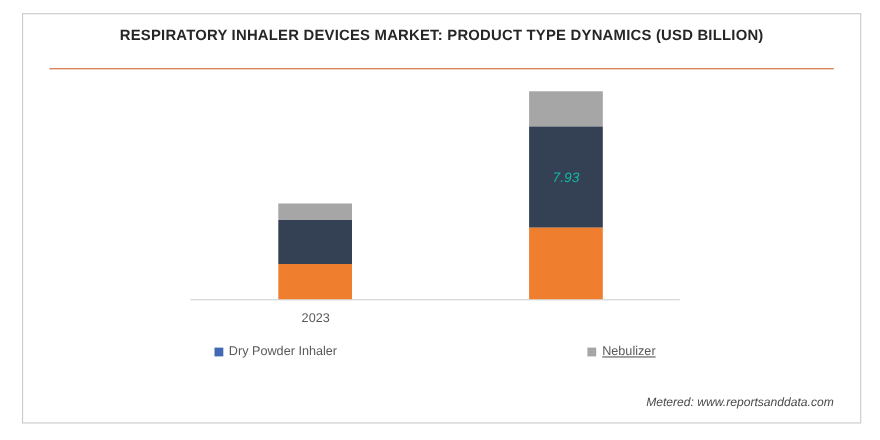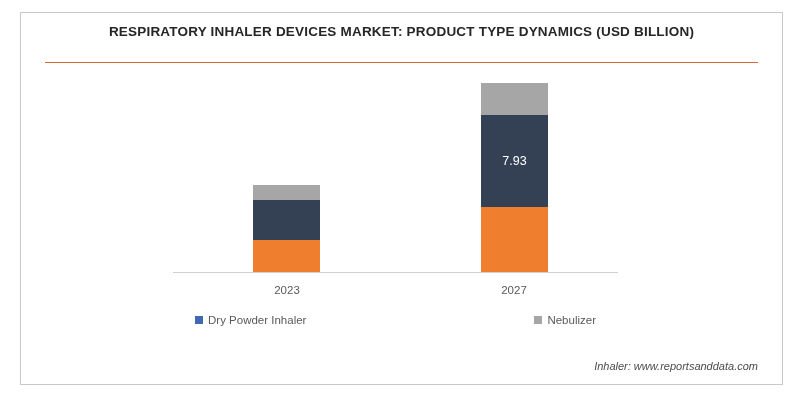--- a/index.html
+++ b/index.html
@@ -62,34 +62,33 @@
 
   <div id="bars">
       <div class="bar" style="left: 253px; width: 67px; top: 185px; height: 87px; position: absolute;">
         <div class="seg" style="height: 15.08px; background: rgb(166, 166, 166);"></div>
         <div class="seg" style="height: 39.44px; background: rgb(52, 65, 84);"></div>
         <div class="seg" style="height: 32.48px; background: rgb(239, 127, 47);"></div>
       </div>
       <div class="bar" style="left: 481px; width: 67px; top: 82.572px; height: 189.428px; position: absolute;">
         <div class="seg" style="height: 32.48px; background: rgb(166, 166, 166);"></div>
         <div class="seg" style="height: 91.988px; background: rgb(52, 65, 84);">
-          <span class="seg-label" style="color: #ffffff;">7.93</span>
+          <span class="seg-label" style="color: #14b8a6; font-style: italic;">7.93</span>
         </div>
         <div class="seg" style="height: 64.96px; background: rgb(239, 127, 47);"></div>
       </div>
     </div>
 
   <div class="xlabel" id="xlabel-0" style="left:227px;">2023</div>
-  <div class="xlabel" id="xlabel-1" style="left:454px;">2027</div>
 
   <div id="legend">
       <div class="legend-item">
         <span class="legend-swatch" style="background: rgb(65, 105, 178);"></span>
         <span class="legend-text" style="color: rgb(89, 89, 89);">Dry Powder Inhaler</span>
       </div>
       <div class="legend-item">
         <span class="legend-swatch" style="background: rgb(166, 166, 166);"></span>
-        <span class="legend-text" style="color: rgb(89, 89, 89);">Nebulizer</span>
+        <span class="legend-text" style="color: rgb(89, 89, 89); text-decoration: underline;">Nebulizer</span>
       </div>
     </div>
 </div>
 
-<div id="source">Inhaler: www.reportsanddata.com</div>
+<div id="source">Metered: www.reportsanddata.com</div>
 
 </body></html>

